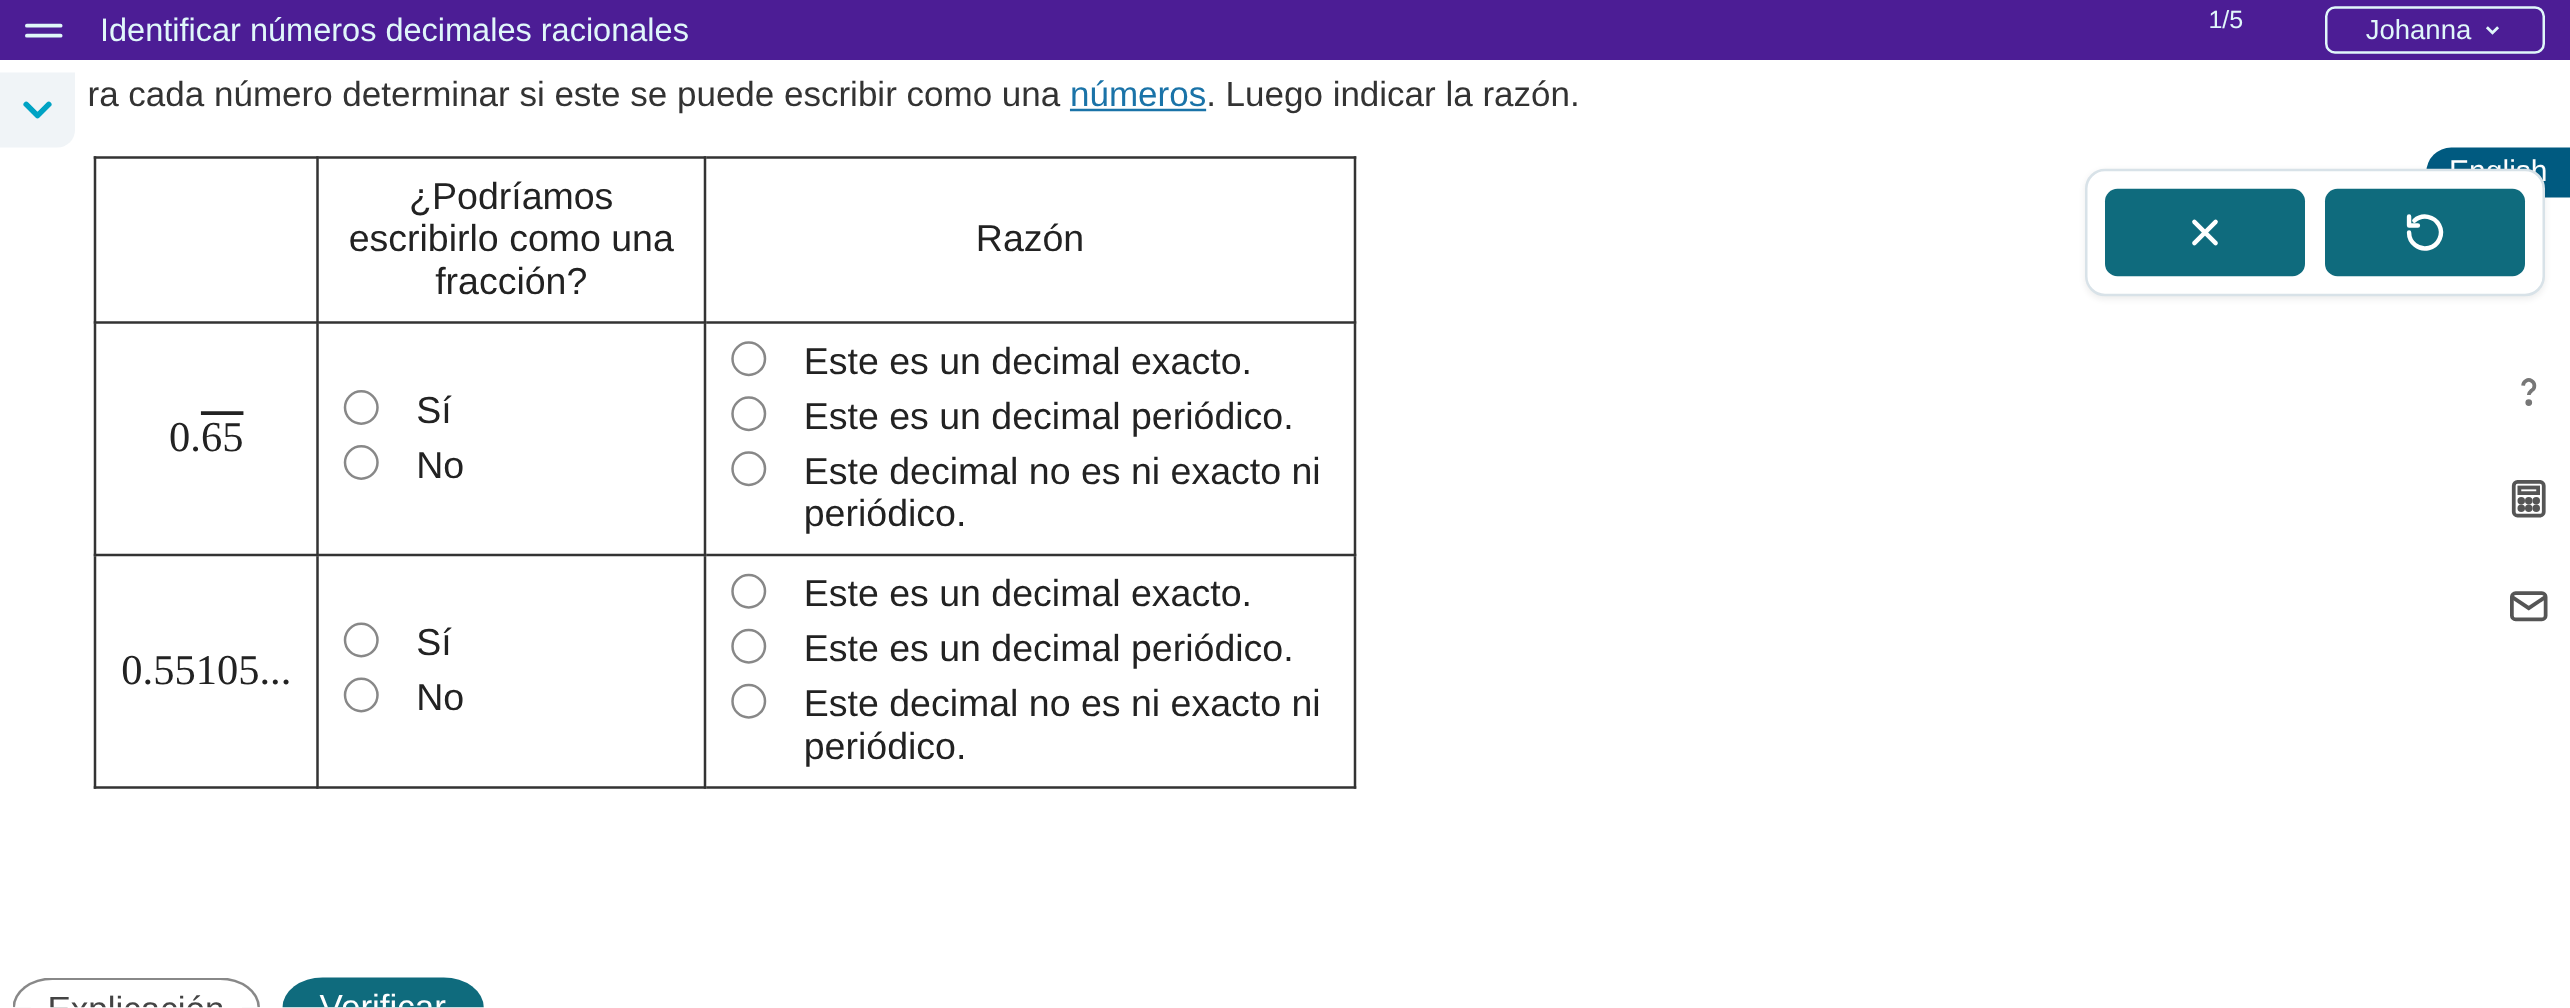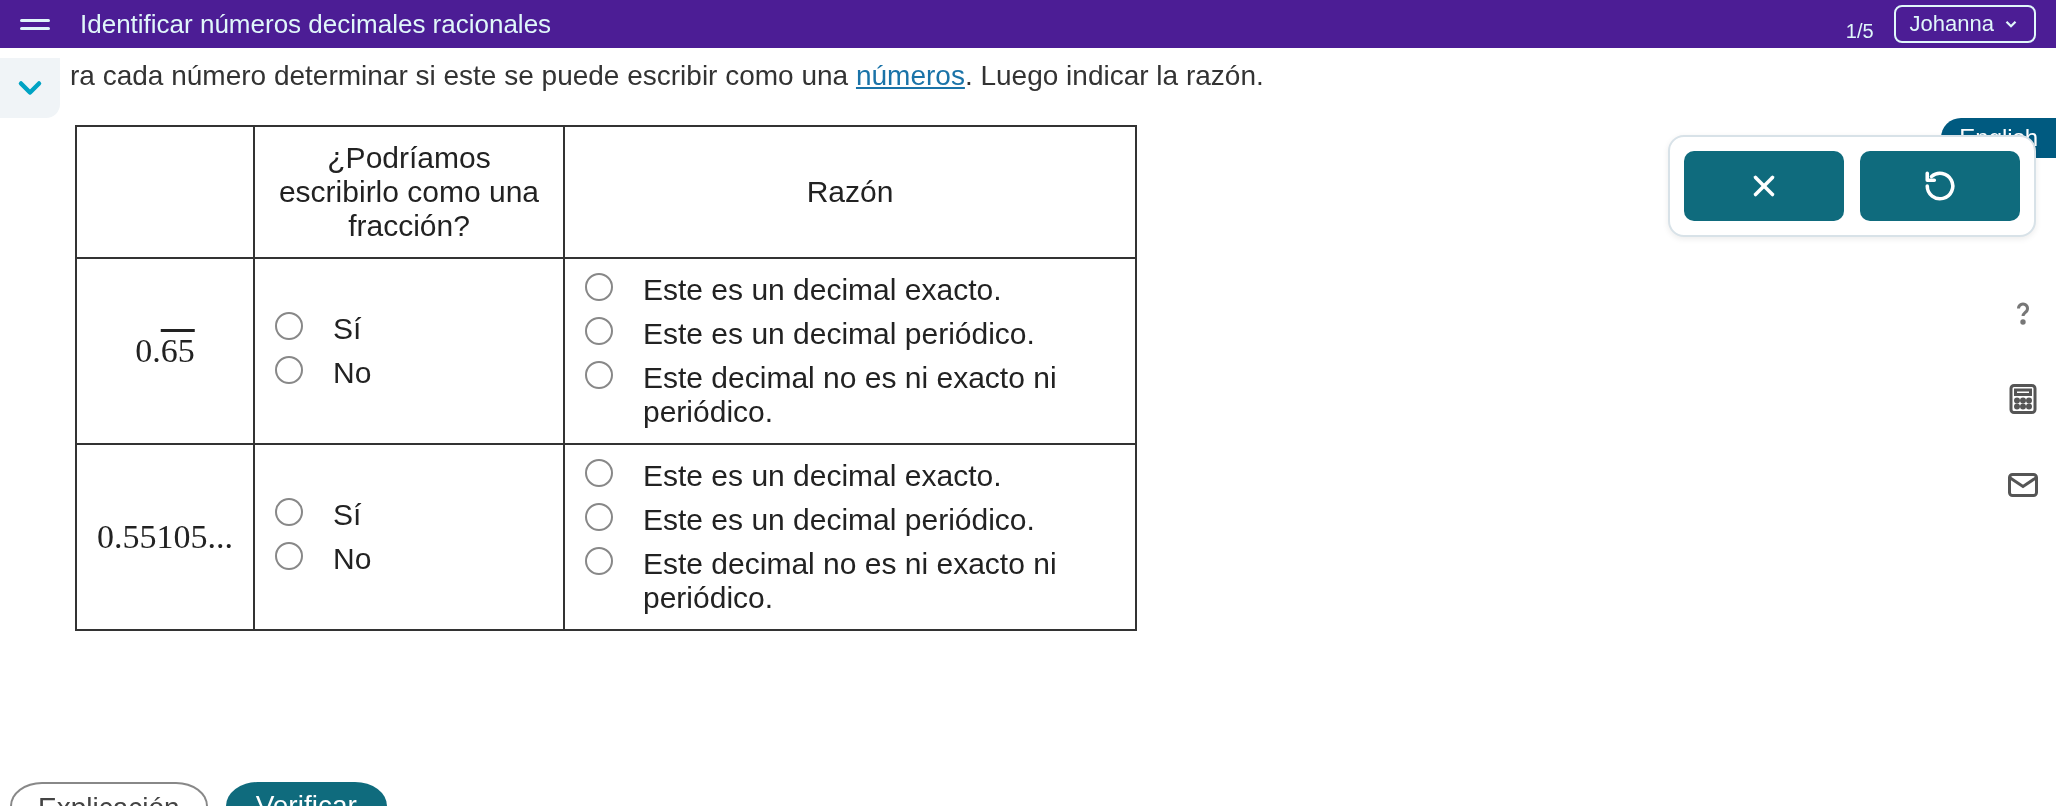--- a/index.html
+++ b/index.html
@@ -33,36 +33,37 @@
     border-radius: 2px;
   }
   .topbar-title {
     color: #e0f7fa;
     font-size: 26px;
     font-weight: 400;
   }
   .topbar-right {
     margin-left: auto;
     display: flex;
-    align-items: flex-end;
+    align-items: flex-start;
     gap: 20px;
   }
   .counter {
     color: #e0f7fa;
     font-size: 20px;
   }
   .user-pill {
     border: 2px solid #e0f7fa;
     border-radius: 8px;
-    padding: 4px 14px;
+    padding: 4px 31px;
     color: #e0f7fa;
     font-size: 22px;
     display: flex;
     align-items: center;
     gap: 8px;
+    margin-left: 45px;
   }
 
   .toggle-tab {
     position: absolute;
     top: 58px;
     left: 0;
     width: 60px;
     height: 60px;
     background: #f0f4f7;
     border-bottom-right-radius: 14px;
@@ -113,21 +114,21 @@
     font-size: 30px;
     color: #222;
     vertical-align: middle;
   }
   table.exercise th {
     font-weight: 400;
     margin-left: 28px;
   }
   .col-num { width: 176px; text-align: center; text-decoration: underline; }
   .col-yn { width: 310px; }
-  .col-reason { width: 572px; }
+  .col-reason { width: 520px; }
 
   .overline-wrap {
     display: inline-block;
     font-family: "Times New Roman", serif;
     font-size: 34px;
   }
   .overline {
     text-decoration: overline;
   }
 

